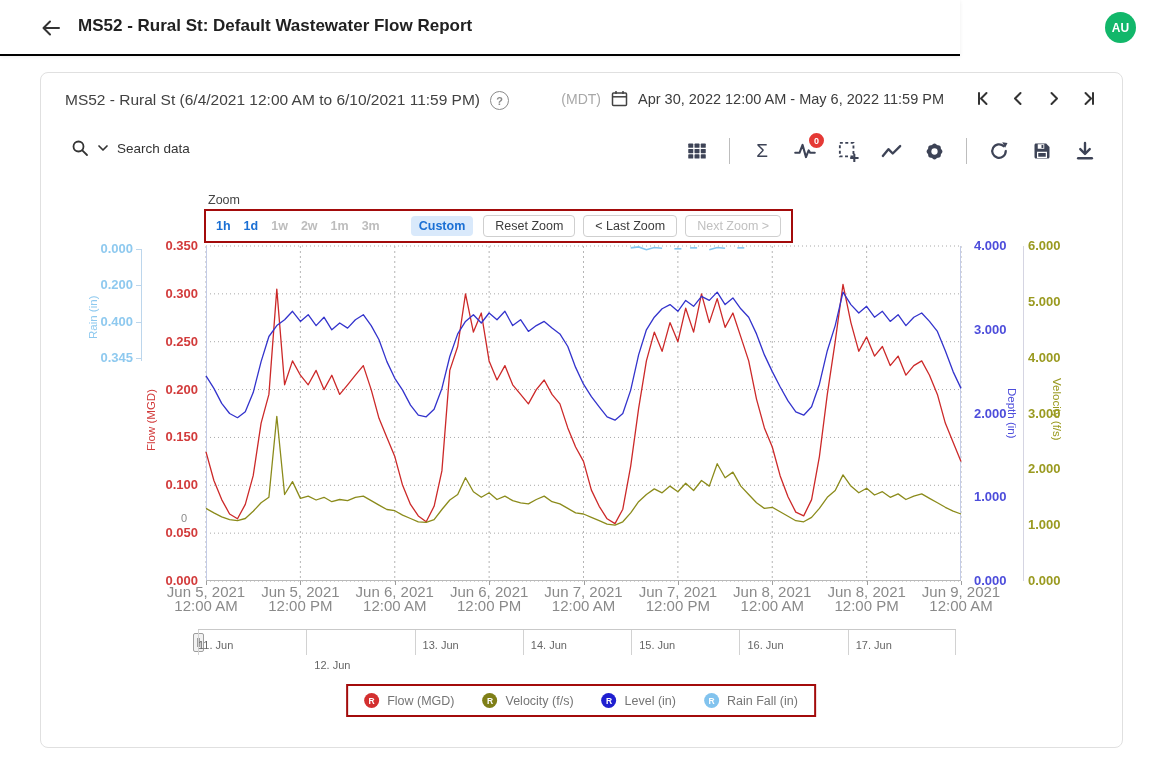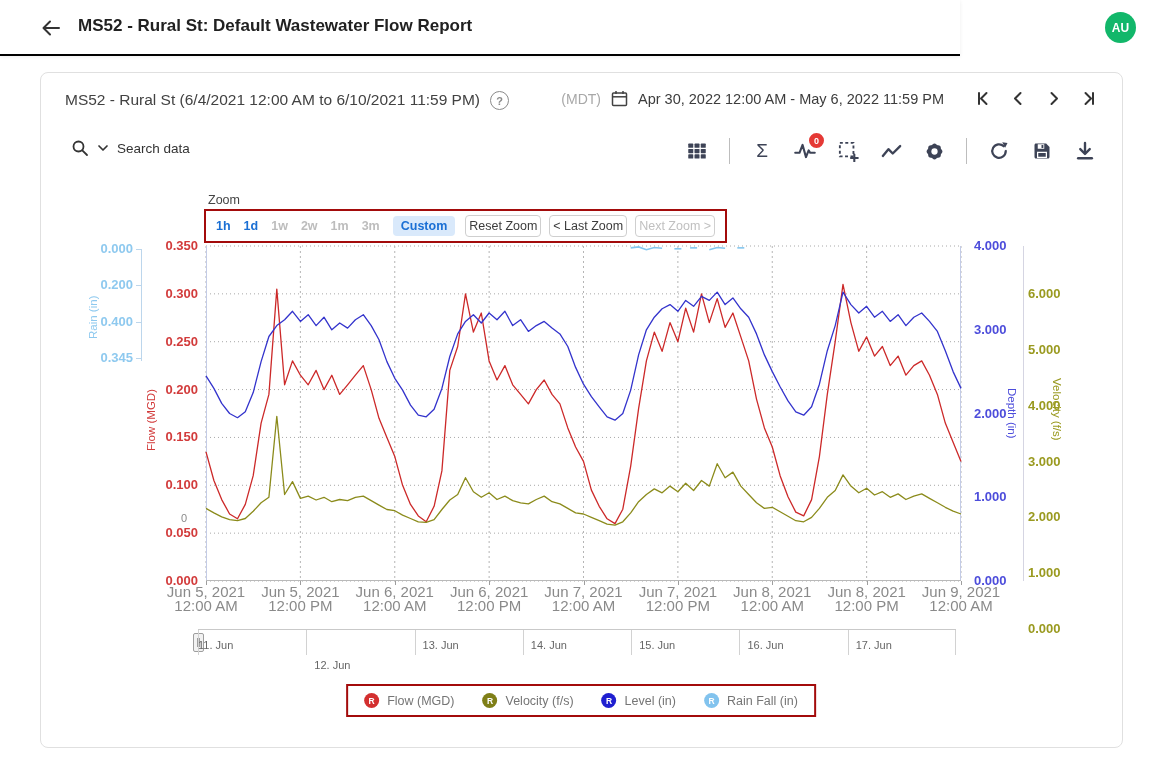--- a/index.html
+++ b/index.html
@@ -31,31 +31,31 @@
   .sigma{font-size:19px;color:#3d4356;font-weight:500;line-height:20px;}
   .badge{position:absolute;top:-9px;right:-10px;min-width:11px;height:11px;padding:2px;border-radius:50%;background:#e53935;border:2px solid #fff;color:#fff;font-size:9px;font-weight:700;display:flex;align-items:center;justify-content:center;}
 
   
   .zoom-label{position:absolute;left:167px;top:120px;font-size:12.5px;color:#444;}
   .zoom-box{position:absolute;left:163px;top:136px;height:30px;border:2px solid #a30b0b;display:flex;align-items:center;gap:10px;padding:0 10px;}
   .presets{display:flex;align-items:center;gap:13px;}
   .preset{font-size:12.5px;font-weight:700;cursor:pointer;}
   .preset-on{color:#1a6fd4;}
   .preset-off{color:#bdbdbd;}
-  .preset-selected{color:#1a6fd4;background:#d9e9fb;border-radius:4px;padding:3px 8px;}
-  .zbtn{font-size:12.5px;color:#3c3c3c;border:1px solid #cfcfcf;border-radius:4px;background:#fff;padding:3px 3px;cursor:pointer;white-space:nowrap;}
+  .preset-selected{color:#1a6fd4;background:#d9e9fb;border-radius:4px;padding:3px 8px;margin-left:18px;}
+  .zbtn{font-size:12.5px;color:#3c3c3c;border:1px solid #cfcfcf;border-radius:4px;background:#fff;padding:3px 11px;cursor:pointer;white-space:nowrap;}
   .zbtn-disabled{color:#c0c0c0;}
 
   
   #plot{position:absolute;left:165px;top:173px;width:755px;height:335px;}
   .tick{position:absolute;font-size:13px;line-height:14px;font-weight:bold;}
   .flow-tick{width:48px;text-align:right;color:#d23b3b;}
   .rain-tick{width:40px;text-align:right;color:#8ec9ef;}
   .depth-tick{width:48px;text-align:left;color:#4d4ddb;}
-  .vel-tick{width:48px;text-align:left;color:#9a9a20;margin-top:48px;}
+  .vel-tick{width:48px;text-align:left;color:#9a9a20;}
   .axis-title{position:absolute;font-size:11.5px;white-space:nowrap;}
   .xlab{position:absolute;width:90px;text-align:center;font-size:15px;line-height:14px;color:#8a8a8a;}
   .xstub{position:absolute;width:1px;height:4px;background:#9e9e9e;}
   .vaxis-line{position:absolute;width:1px;background:#d5d5e2;}
   .rain-bracket{position:absolute;background:#bcd6ec;}
   .zero-extra{position:absolute;font-size:11px;color:#8a8a8a;width:18px;text-align:right;}
 
   
   #navigator{position:absolute;left:157px;top:556px;width:758px;height:32px;border-top:1px solid #c9c9c9;}
   .nav-sep{position:absolute;top:0;width:1px;height:25px;background:#d2d2d2;}

